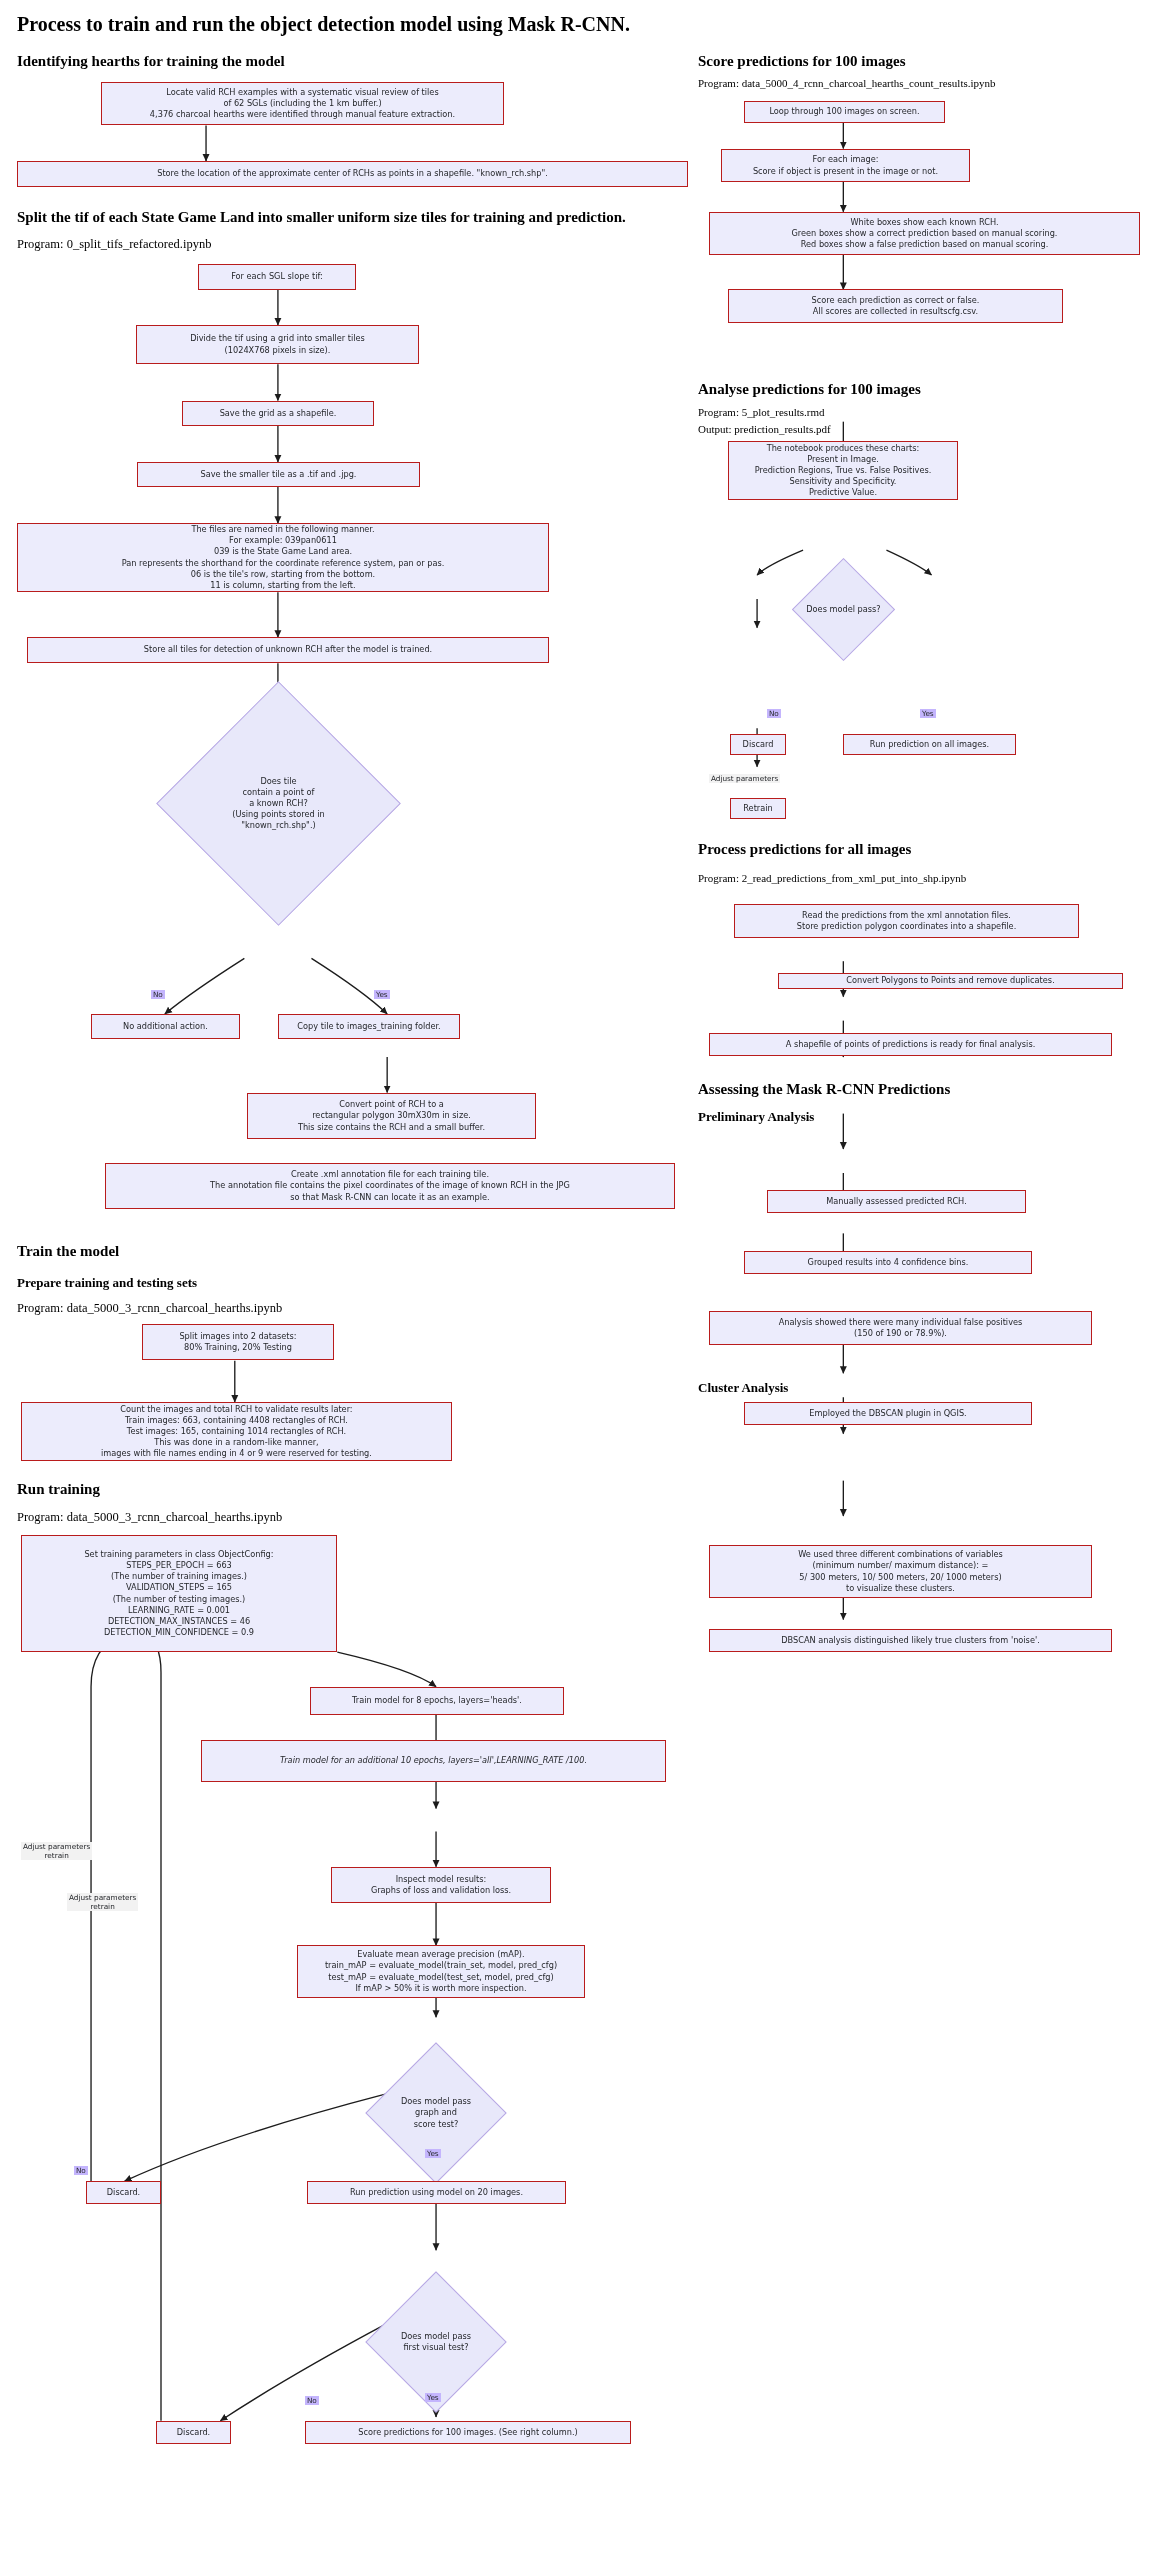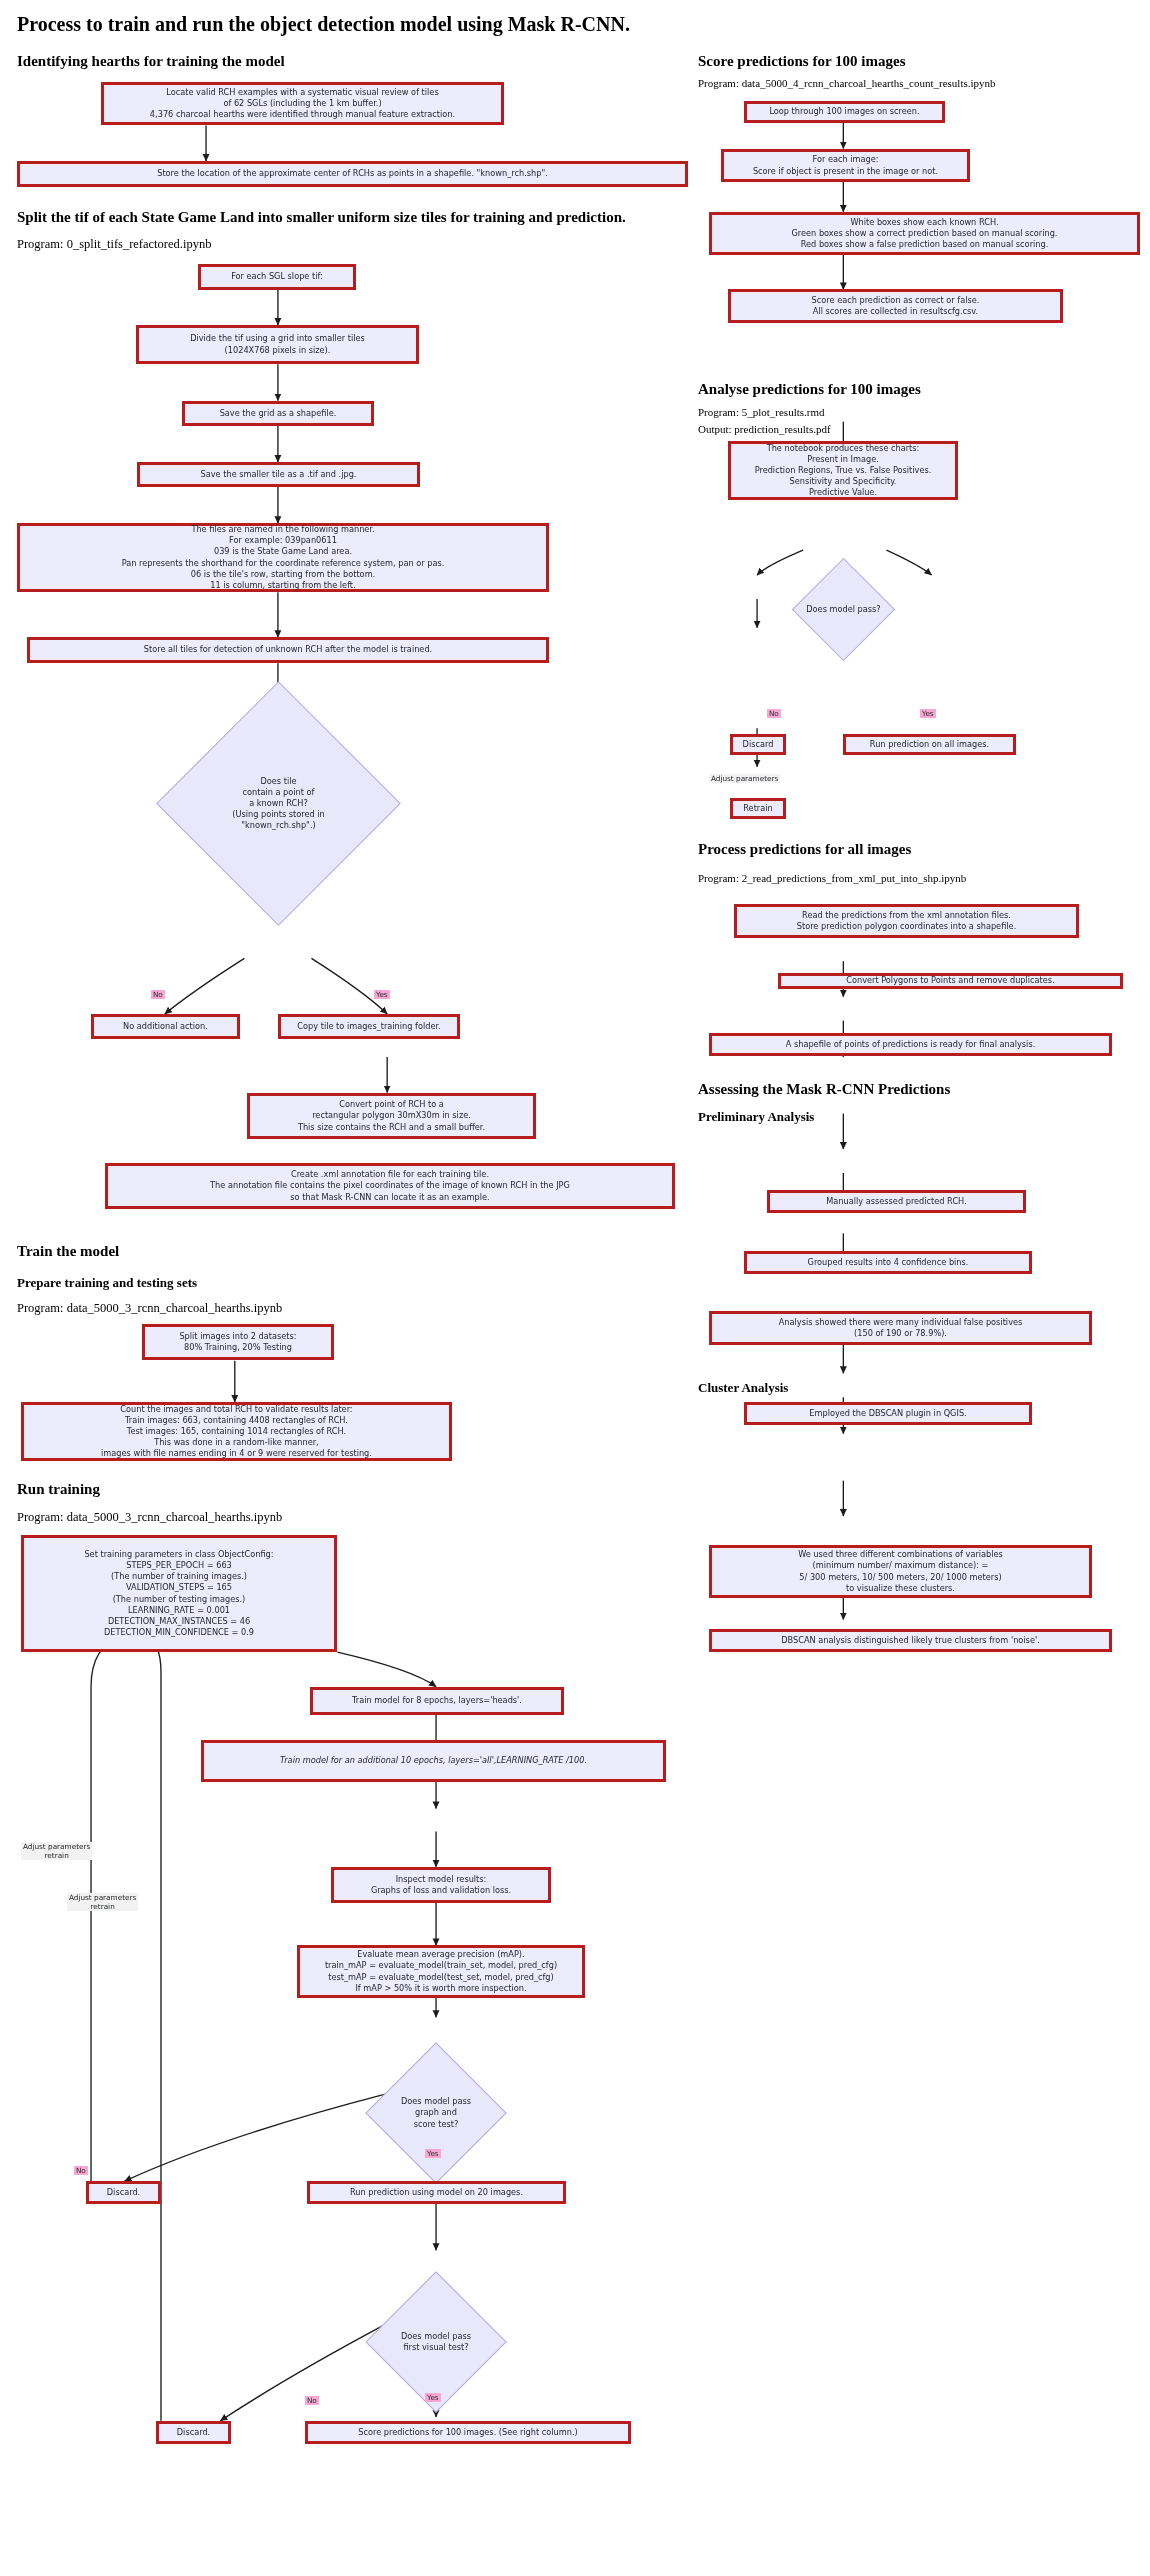--- a/index.html
+++ b/index.html
@@ -23,38 +23,38 @@
     font-family:"Liberation Serif","DejaVu Serif",serif;
     font-weight:bold;font-size:13px;color:#000;position:absolute;white-space:nowrap;
   }
   .prog{
     font-family:"Liberation Serif","DejaVu Serif",serif;
     font-size:12.5px;color:#000;position:absolute;white-space:nowrap;
   }
   
   .node{
     position:absolute;box-sizing:border-box;
-    background:#ececfc;border:3px solid #b91c1c;
+    background:#ececfc;border:1px solid #b91c1c;
     display:flex;align-items:center;justify-content:center;
     text-align:center;font-size:8.2px;line-height:1.35;color:#25272b;
     padding:2.9px 5.8px;
   }
   .diamond{
     position:absolute;box-sizing:border-box;
     background:#e8e8fa;border:1px solid #b6a6e4;
     transform:rotate(45deg);
   }
   .diamond-label{
     position:absolute;display:flex;align-items:center;justify-content:center;
     text-align:center;font-size:8.2px;line-height:1.35;color:#25272b;
     pointer-events:none;
   }
   .edge-label{
     position:absolute;font-size:7.3px;color:#25272b;
-    background:#f9a8d4;padding:0 1.9px;line-height:1.25;text-align:center;
+    background:#c4b5fd;padding:0 1.9px;line-height:1.25;text-align:center;
     white-space:pre-line;
   }
   .edge-label.plain{background:#f2f2f2;}
   svg.wires{position:absolute;left:0;top:0;width:1150px;height:2576px;overflow:visible;pointer-events:none;}
 </style>
 </head>
 <body>
 
 <div class="page">
 

